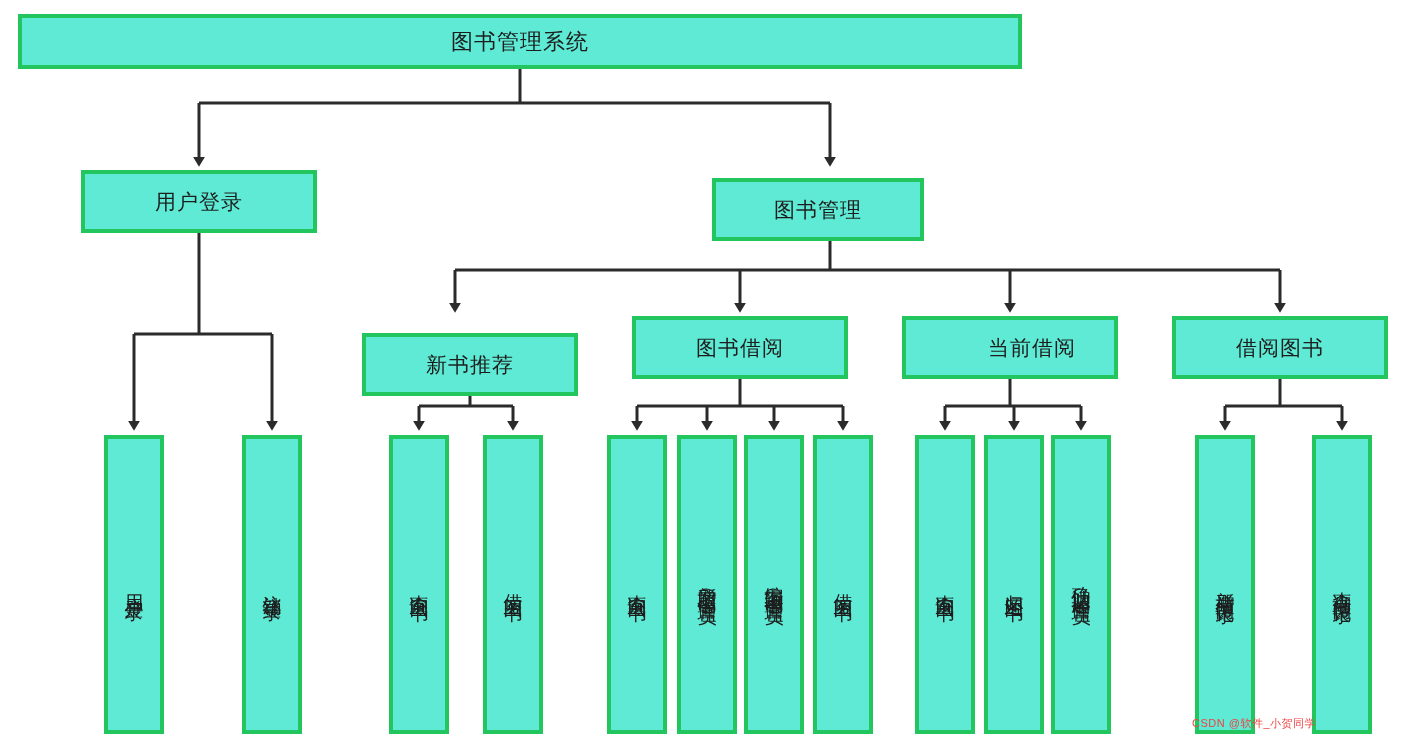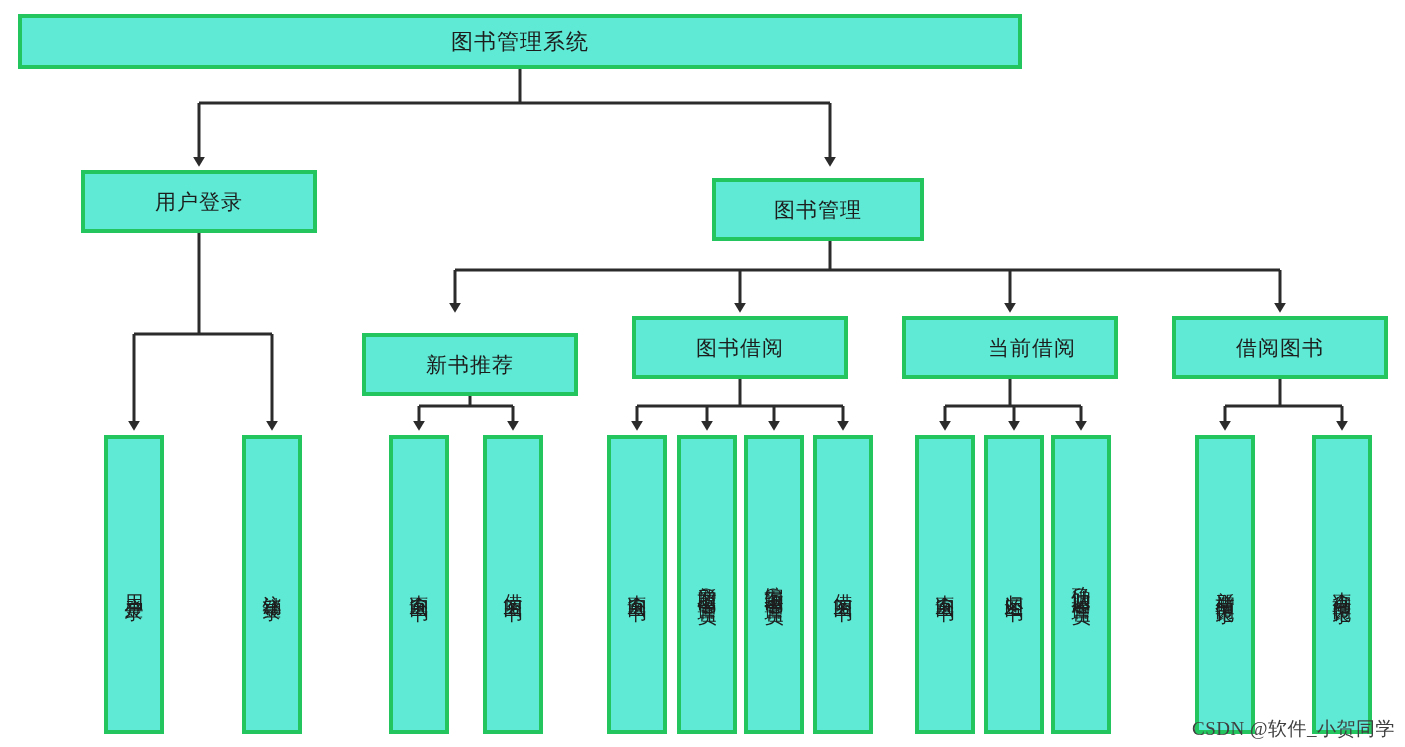--- a/index.html
+++ b/index.html
@@ -48,26 +48,25 @@
     justify-content:center;
     white-space:nowrap;
   }
   .node.v .vtxt{
     writing-mode:vertical-rl;
     text-orientation:upright;
     display:block;
   }
   .watermark{
     position:absolute;
-    font-size:19px;
-    color:#404040;
+    font-size:11px;
+    color:#ef4444;
     letter-spacing:0.5px;
     white-space:nowrap;
     user-select:none;
-    font-family:Liberation Serif, serif;
   }
 </style>
 </head>
 <body>
 
 <div id="stage">
 
   <svg id="wires" viewBox="0 0 1405 747" xmlns="http://www.w3.org/2000/svg">
     <defs>
       <marker id="arw" markerWidth="10" markerHeight="12" refX="1.2" refY="6" orient="auto" markerUnits="userSpaceOnUse">

